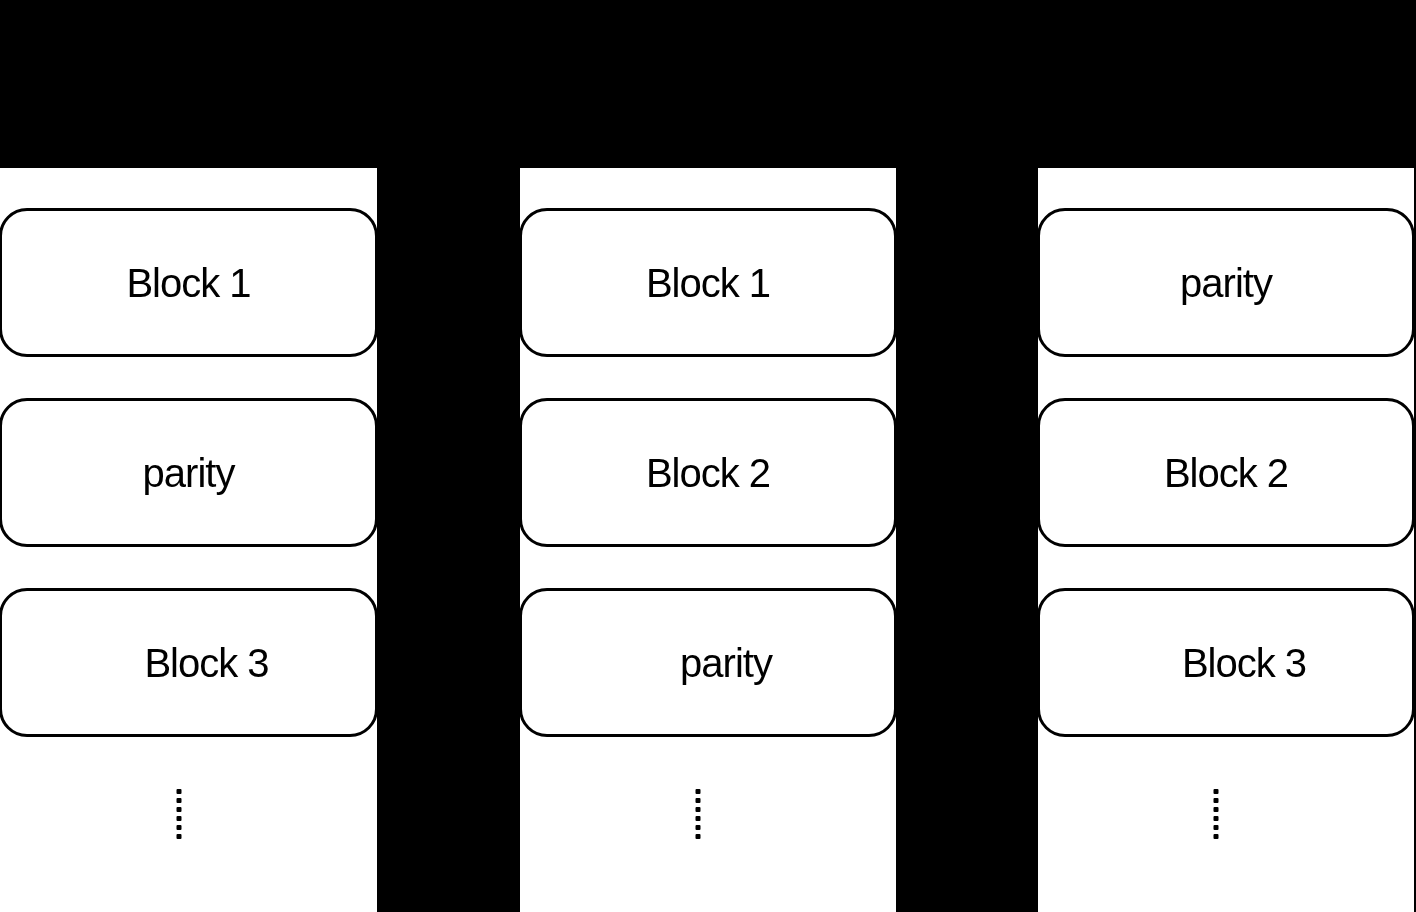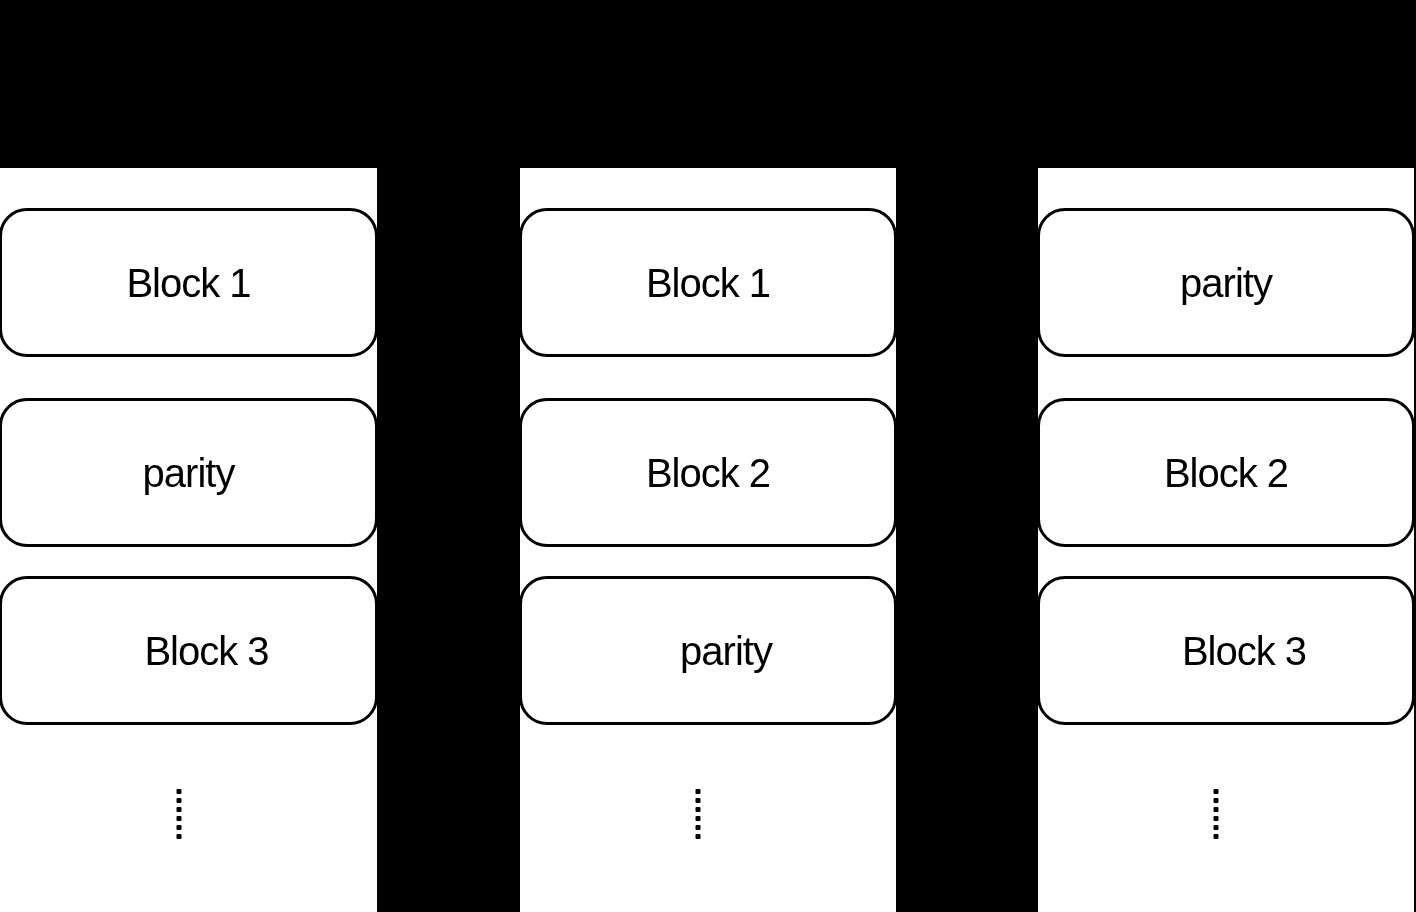--- a/index.html
+++ b/index.html
@@ -37,21 +37,21 @@
     box-sizing: border-box;
     background: var(--block-fill, #ffffff);
     border: 3px solid var(--block-border, #000000);
     border-radius: 28px;
     display: flex;
     align-items: center;
     justify-content: center;
   }
   .block.row1 { top: 40px; }
   .block.row2 { top: 230px; }
-  .block.row3 { top: 408px; padding-left: 36px; }
+  .block.row3 { top: 420px; padding-left: 36px; }
 
   .block-label {
     color: var(--text, #000000);
     font-size: 40px;
     letter-spacing: -1px;
     line-height: 1;
     white-space: nowrap;
   }
 
   .vdots {

